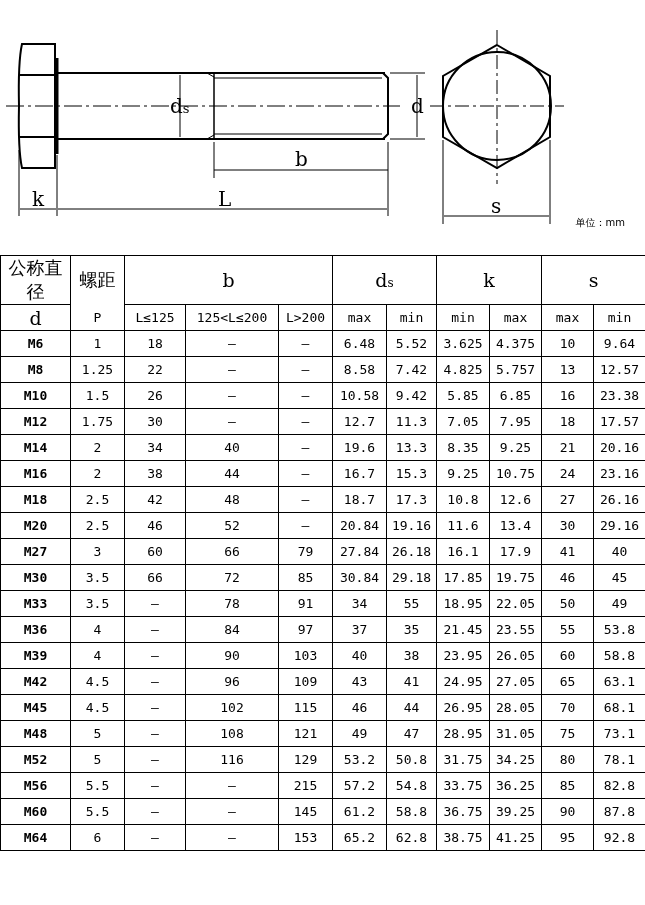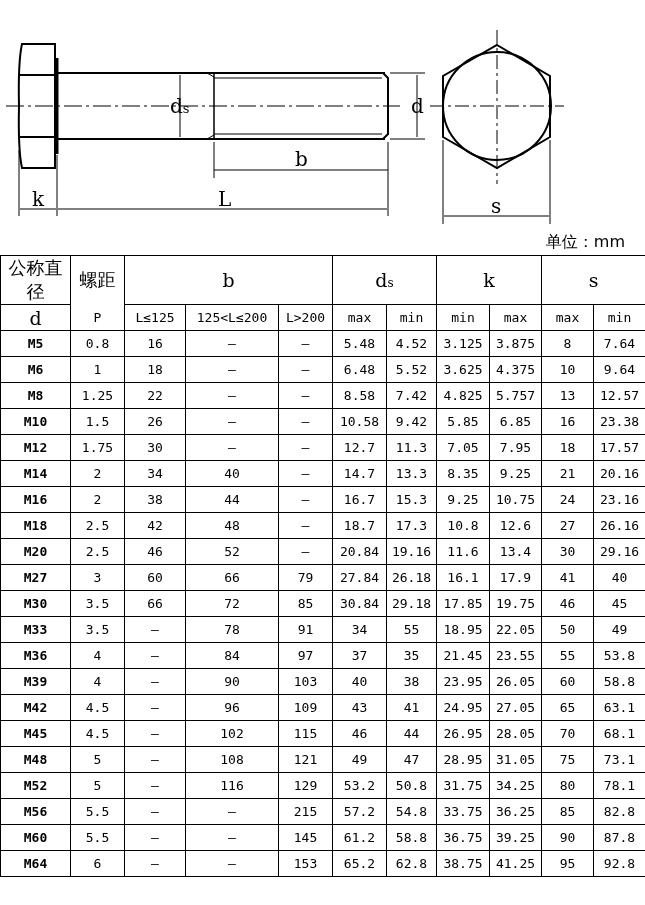--- a/index.html
+++ b/index.html
@@ -1,19 +1,19 @@
 <!DOCTYPE html>
 <html><head>
 <meta charset="utf-8">
 <style>
   html, body { margin: 0; padding: 0; background: #ffffff; }
   body { width: 645px; height: 905px; position: relative; overflow: hidden;
          font-family: "DejaVu Serif", "Liberation Serif", serif; color: #000; }
   #drawing { position: absolute; left: 0; top: 0; width: 645px; height: 230px; }
-  .unit { position: absolute; right: 20px; top: 232px; font-size: 16px;
+  .unit { position: absolute; right: 20px; top: 216px; font-size: 10px;
           font-family: "DejaVu Sans", sans-serif; }
   table.spec { position: absolute; left: 0; top: 255px; width: 645px;
                border-collapse: collapse; table-layout: fixed; }
   table.spec td, table.spec th { border: 1px solid #000; padding: 0; text-align: center;
                font-weight: normal; height: 25px; font-size: 13px;
                font-family: "DejaVu Sans Mono", "Liberation Mono", monospace; }
   table.spec th.big { font-size: 19px; font-family: "DejaVu Serif", serif; }
   table.spec th.cn { font-size: 18px; font-family: Liberation Serif, serif; }
   table.spec th.sub { font-size: 13px; }
   table.spec td.first { font-weight: bold; }
@@ -109,33 +109,20 @@
       <th class="sub">max</th>
       <th class="sub">min</th>
       <th class="sub">min</th>
       <th class="sub">max</th>
       <th class="sub">max</th>
       <th class="sub">min</th>
     </tr>
   </thead>
   <tbody id="tbody">
       <tr>
-        <td class="first">M5</td>
-        <td>0.8</td>
-        <td>16</td>
-        <td>—</td>
-        <td>—</td>
-        <td>5.48</td>
-        <td>4.52</td>
-        <td>3.125</td>
-        <td>3.875</td>
-        <td>8</td>
-        <td>7.64</td>
-      </tr>
-      <tr>
         <td class="first">M6</td>
         <td>1</td>
         <td>18</td>
         <td>—</td>
         <td>—</td>
         <td>6.48</td>
         <td>5.52</td>
         <td>3.625</td>
         <td>4.375</td>
         <td>10</td>
@@ -179,21 +166,21 @@
         <td>7.95</td>
         <td>18</td>
         <td>17.57</td>
       </tr>
       <tr>
         <td class="first">M14</td>
         <td>2</td>
         <td>34</td>
         <td>40</td>
         <td>—</td>
-        <td>14.7</td>
+        <td>19.6</td>
         <td>13.3</td>
         <td>8.35</td>
         <td>9.25</td>
         <td>21</td>
         <td>20.16</td>
       </tr>
       <tr>
         <td class="first">M16</td>
         <td>2</td>
         <td>38</td>

